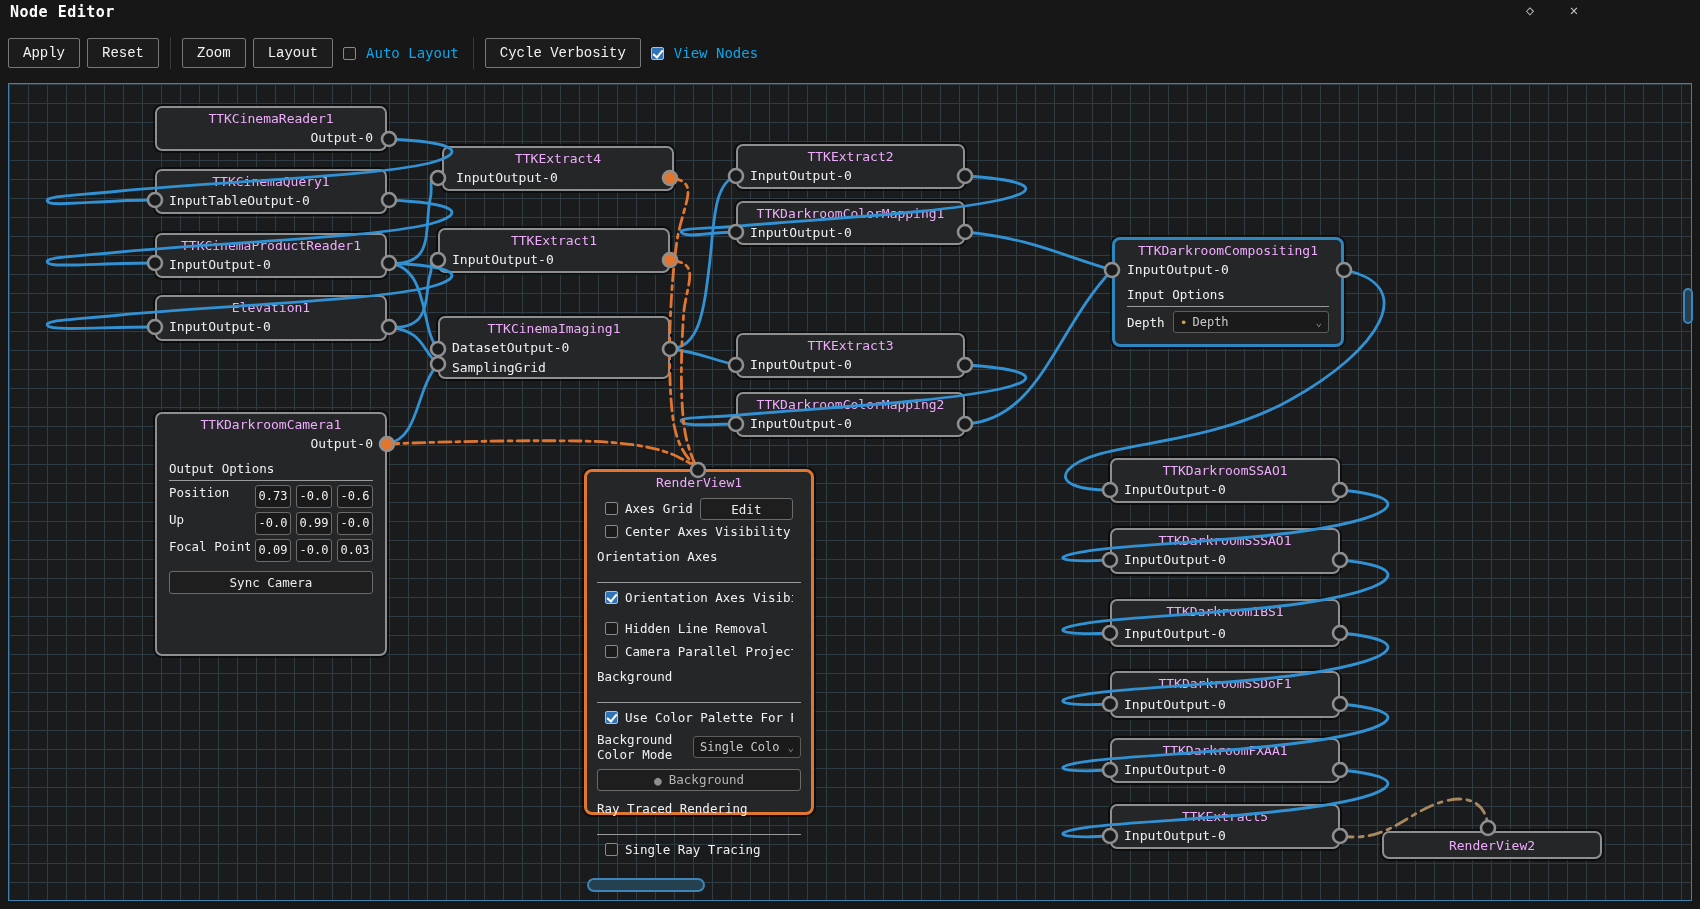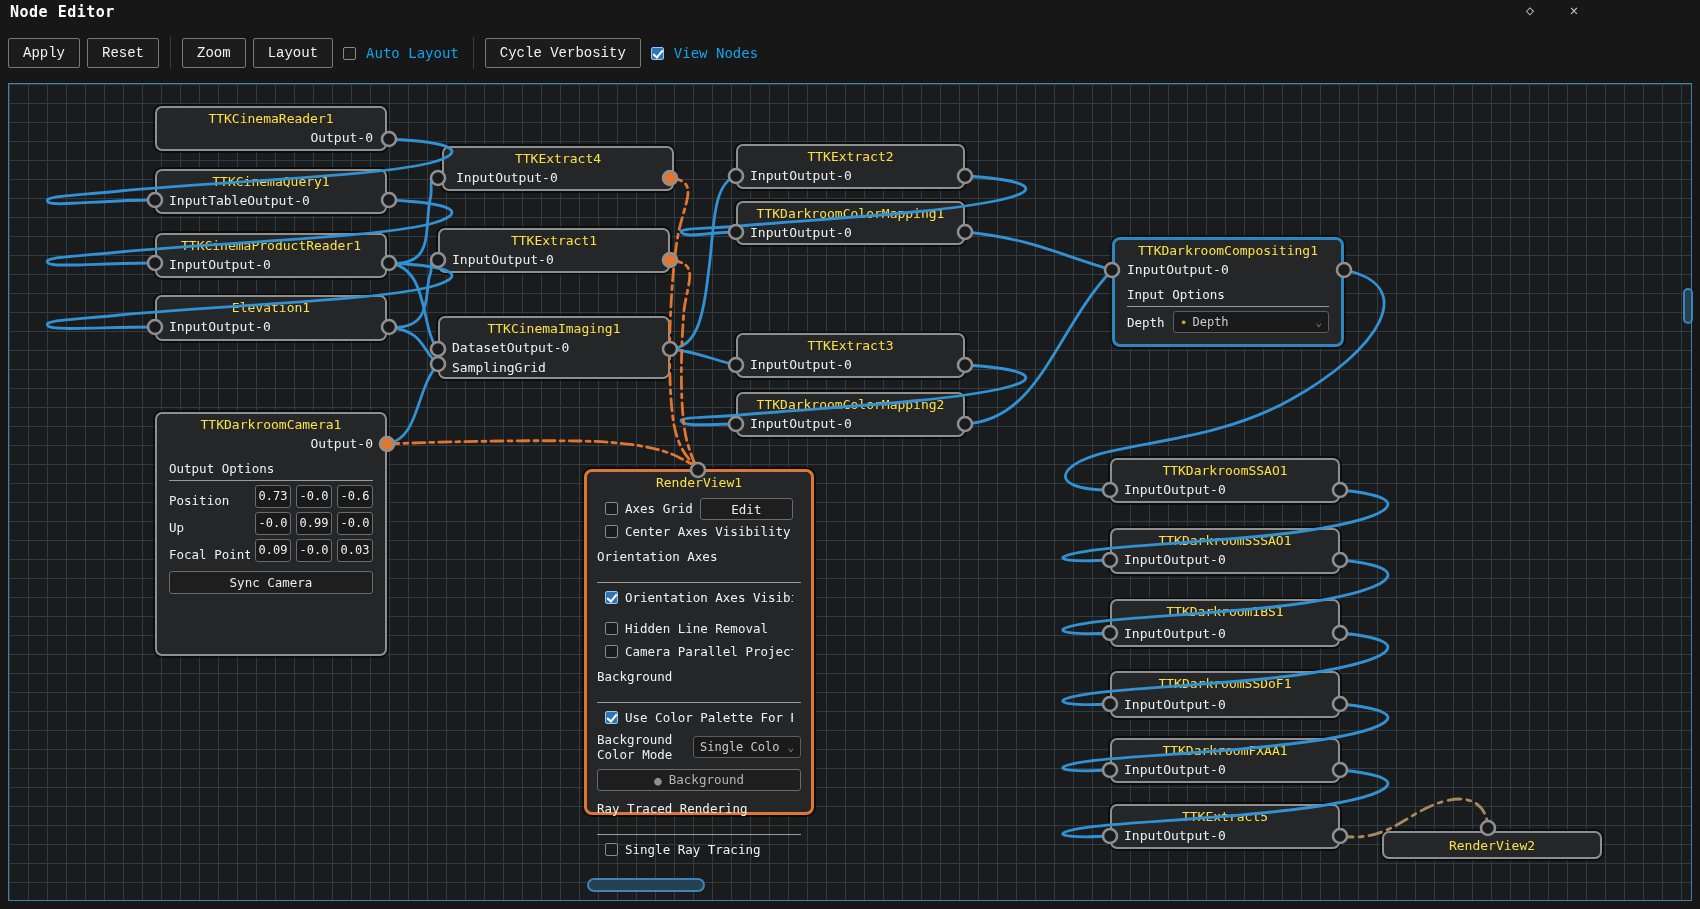--- a/index.html
+++ b/index.html
@@ -19,33 +19,33 @@
   .cb.on::after{content:"";position:absolute;left:3px;top:0px;width:4px;height:8px;border:solid #fff;border-width:0 2px 2px 0;transform:rotate(40deg)}
   
   .canvas{position:absolute;left:8px;top:83px;width:1684px;height:818px;box-sizing:border-box;
           border:1px solid #3f81ad;background-color:#191b1d;
           background-image:linear-gradient(#303c44 1px,transparent 1px),linear-gradient(90deg,#303c44 1px,transparent 1px);
           background-size:19px 19px}
   .overlay{position:absolute;left:0;top:0;z-index:3;pointer-events:none}
   
   .node{box-sizing:border-box;position:absolute;background:#242628;border:2px solid #8f8f8f;border-radius:7px;
         box-shadow:0 0 0 2px rgba(5,5,5,.65);z-index:1}
-  .ntitle{height:18px;line-height:18px;text-align:center;font-size:13px;color:#fde047;padding-top:2px;white-space:nowrap;overflow:hidden}
+  .ntitle{height:18px;line-height:18px;text-align:center;font-size:13px;color:#f0abfc;padding-top:2px;white-space:nowrap;overflow:hidden}
   .prow{display:flex;justify-content:flex-start;line-height:20px;font-size:13px;color:#f0f0f0;padding:0 12px;white-space:nowrap;overflow:hidden}
   .prow.out-only{justify-content:flex-end}
   .nsection{margin:7px 12px 3px;padding-bottom:4px;border-bottom:1px solid #9a9a9a;font-size:12.5px;color:#f2f2f2;white-space:nowrap;overflow:hidden}
   .fieldrow{display:flex;align-items:center;gap:8px;margin:4px 12px;font-size:12.5px;color:#f0f0f0}
   .select{flex:1;display:flex;align-items:center;height:22px;background:#1a1a1a;border:1px solid #5c5c5c;border-radius:3px;
           padding:0 6px;color:#c9c9c9;font-size:12px;gap:5px;box-sizing:border-box;white-space:nowrap;overflow:hidden}
   .select .chev{margin-left:auto;color:#8a8a8a;font-size:11px}
   .dot{color:#d0a43c;font-size:13px}
   .sel-blue{border-color:#2e86c1;border-width:3px;border-radius:8px}
   .sel-orange{border-color:#e0762f;border-width:3px;border-radius:8px}
   
-  .camrow{display:flex;align-items:flex-end;margin:4px 12px;font-size:12.5px;color:#f0f0f0;gap:5px;white-space:nowrap}
+  .camrow{display:flex;align-items:flex-start;margin:4px 12px;font-size:12.5px;color:#f0f0f0;gap:5px;white-space:nowrap}
   .camrow .lbl{flex:1;overflow:hidden}
   .valbox{width:36px;height:23px;line-height:21px;text-align:center;background:#1a1a1a;border:1px solid #6b6b6b;border-radius:3px;
           font-size:12px;color:#f2f2f2;box-sizing:border-box}
   .btn{background:#1e1e1e;border:1px solid #6b6b6b;border-radius:3px;color:#ececec;font-size:12.5px;
        height:22px;line-height:20px;text-align:center;box-sizing:border-box;font-family:inherit}
   .btn-wide{display:block;margin:9px 12px 6px;height:23px;line-height:21px}
   
   .rvrow{display:flex;align-items:center;gap:7px;height:23px;margin:0 18px;font-size:12.5px;color:#f1f1f1;white-space:nowrap;overflow:hidden}
   .rvsec{margin:3px 10px 3px;padding:3px 0 18px;border-bottom:1px solid #9a9a9a;font-size:12.5px;color:#f2f2f2}
   .editbtn{margin-left:auto;width:118px}

